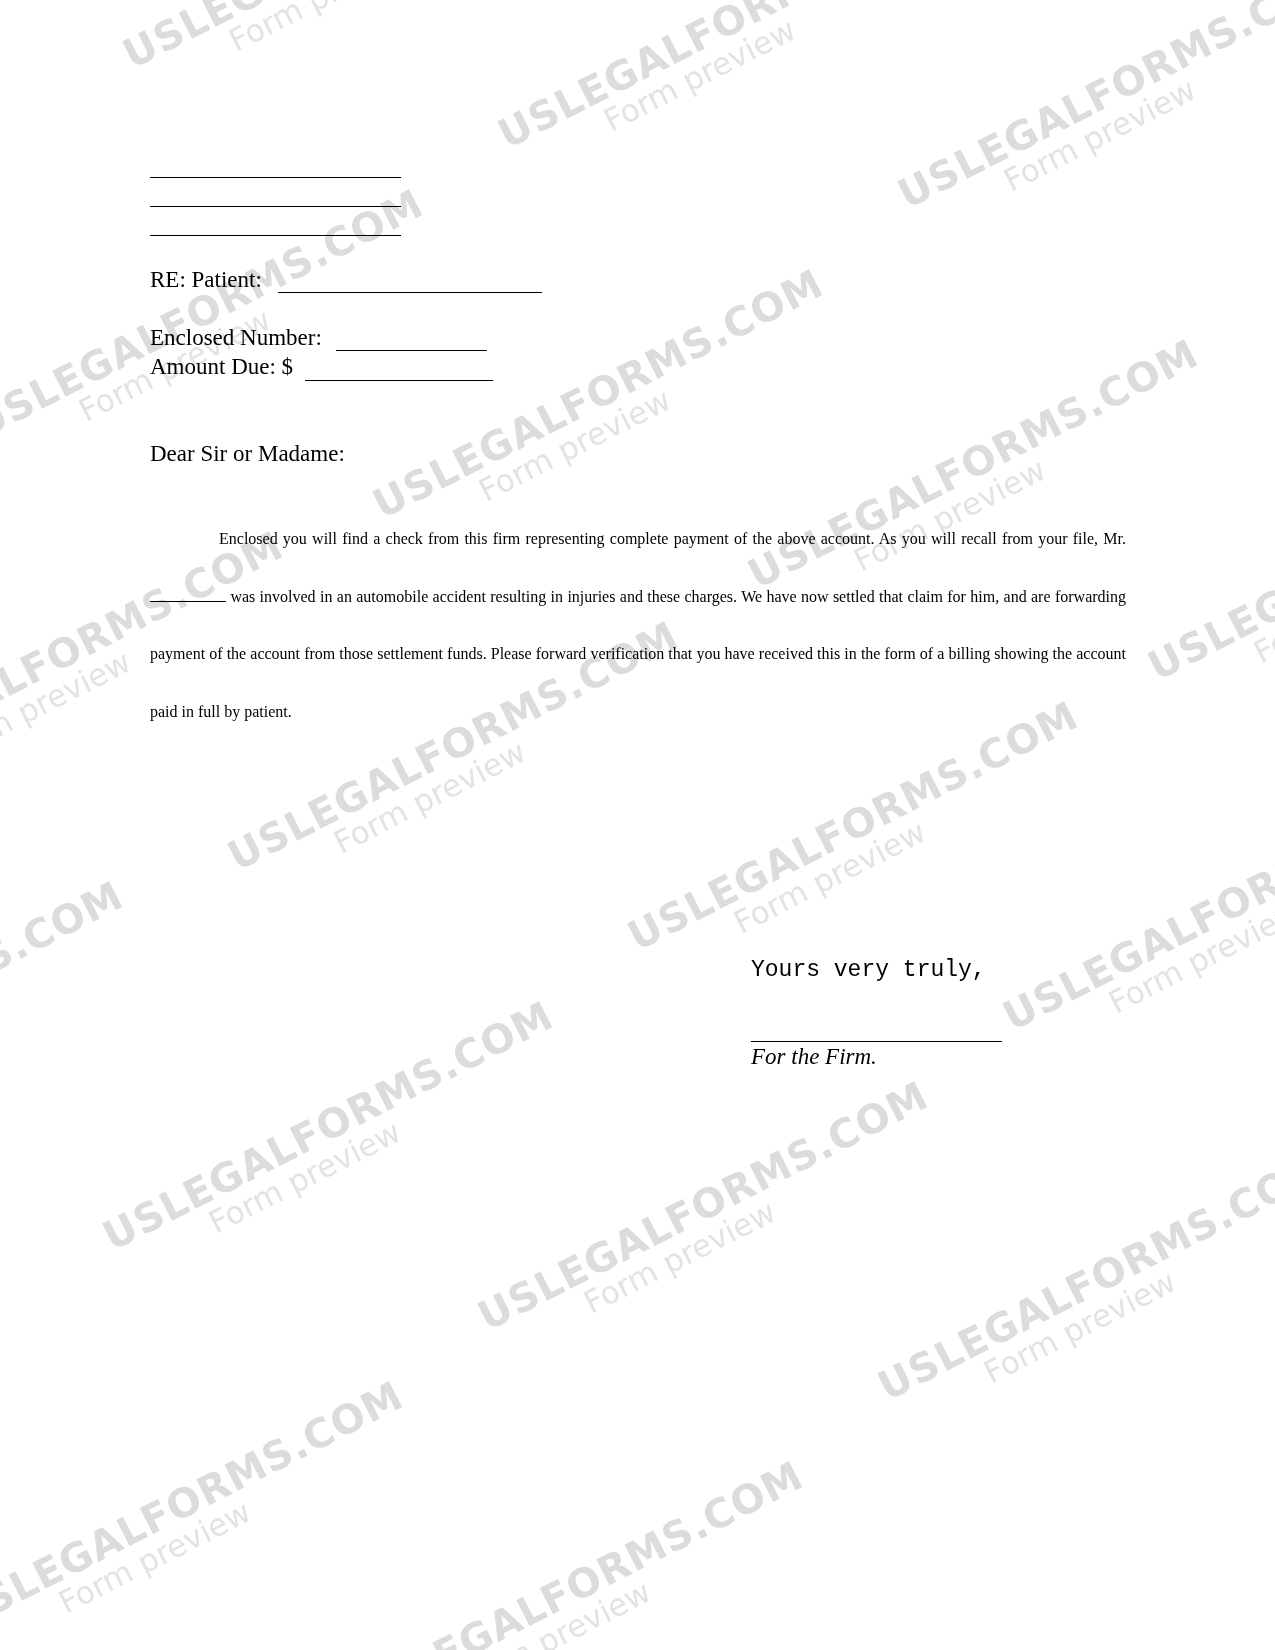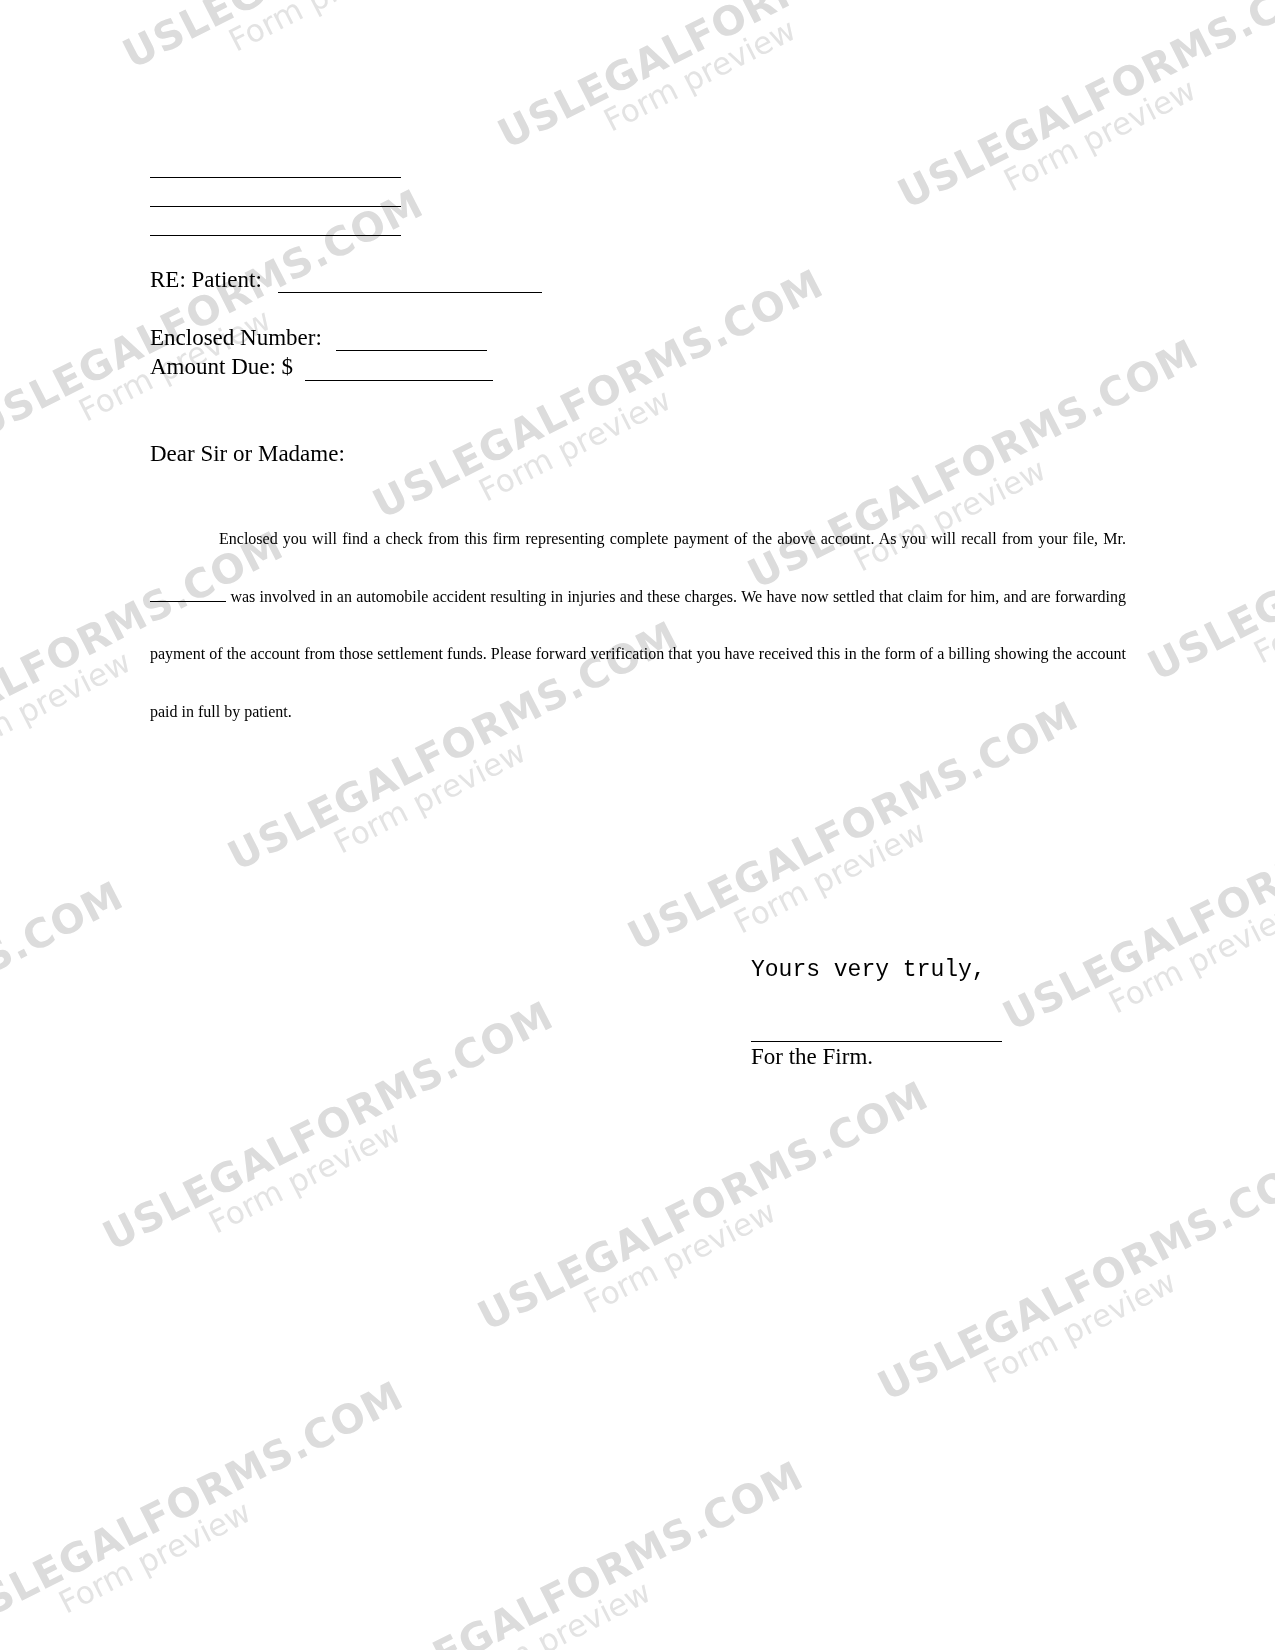--- a/index.html
+++ b/index.html
@@ -107,14 +107,14 @@
   <div class="t" style="left:150px;top:354px;">Amount Due: $</div>
   <div class="line" style="left:305px;top:380px;width:188px;"></div>
 
   <div class="t" style="left:150px;top:441px;">Dear Sir or Madame:</div>
 
   <div class="para" style="top:510px;"><span class="indent"></span><span>Enclosed you will find a check from this firm representing complete payment of the above account. As you will recall from your file, Mr.</span> <span class="blank"></span> <span>was involved in an automobile accident resulting in injuries and these charges. We have now settled that claim for him, and are forwarding payment of the account from those settlement funds. Please forward verification that you have received this in the form of a billing showing the account paid in full by patient.</span></div>
 
 
   <div class="t" style="left:751px;top:957px;font-family:Liberation Mono, monospace;">Yours very truly,</div>
   <div class="line" style="left:751px;top:1041px;width:251px;"></div>
-  <div class="t" style="left:751px;top:1044px;">For the Firm.</div>
+  <div class="t" style="left:751px;top:1044px;font-style:italic;">For the Firm.</div>
 </div>
 
 </body></html>

